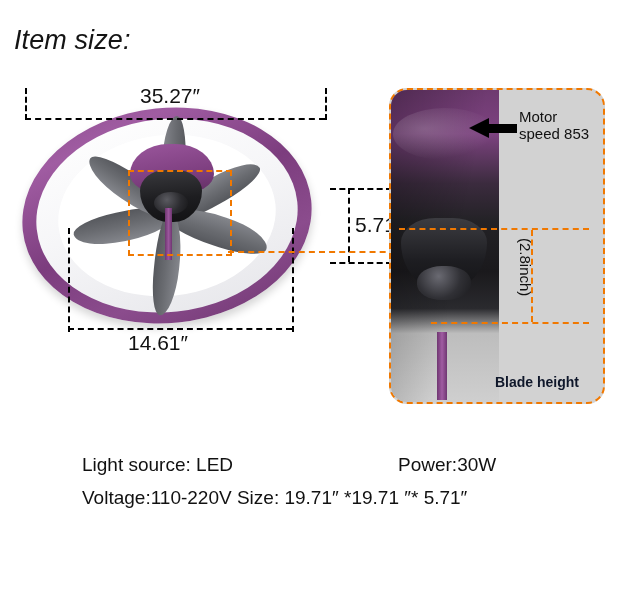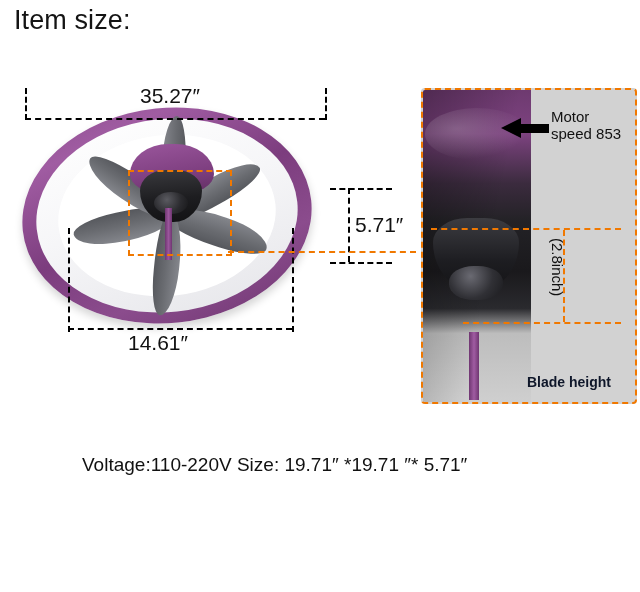--- a/index.html
+++ b/index.html
@@ -13,25 +13,26 @@
     position: relative;
     font-family: "Liberation Sans", sans-serif;
     color: #111111;
     overflow: hidden;
   }
 
   
   .page-title {
     position: absolute;
     left: 14px;
-    top: 4px;
+    top: 24px;
     font-size: 27px;
     line-height: 32px;
     color: #141414;
     letter-spacing: 0.1px;
+    font-style: italic;
   }
 
   
   .diagram {
     position: absolute;
     left: 0;
     top: 70px;
     width: 400px;
     height: 330px;
   }
@@ -149,26 +150,26 @@
   }
   .callout-leader {
     position: absolute;
     border-top: 2px dashed #f07800;
     height: 0;
   }
 
   
   .detail-panel {
     position: absolute;
-    left: 421px;
+    left: 389px;
     top: 88px;
     width: 212px;
     height: 312px;
     border: 2px dashed #f07800;
-    border-radius: 4px;
+    border-radius: 18px;
     background: #d2d2d2;
     overflow: hidden;
   }
   .photo-left {
     position: absolute;
     left: 0; top: 0;
     width: 108px; height: 100%;
     background:
       linear-gradient(180deg,
         #6e3a70 0%, #7d4380 14%,
@@ -369,15 +370,19 @@
 
   <div class="blade-dim-top"></div>
   <div class="blade-dim-bottom"></div>
   <div class="blade-dim-vert"></div>
   <div class="blade-dim-value">(2.8inch)</div>
   <div class="blade-height-label">Blade height</div>
 </div>
 
 <div class="specs">
   <div class="spec-row">
+    <span>Light source: LED</span>
+    <span class="spec-right">Power:30W</span>
+  </div>
+  <div class="spec-row">
     <span>Voltage:110-220V  Size: 19.71″ *19.71 ″* 5.71″</span>
   </div>
 </div>
 
 </body></html>

